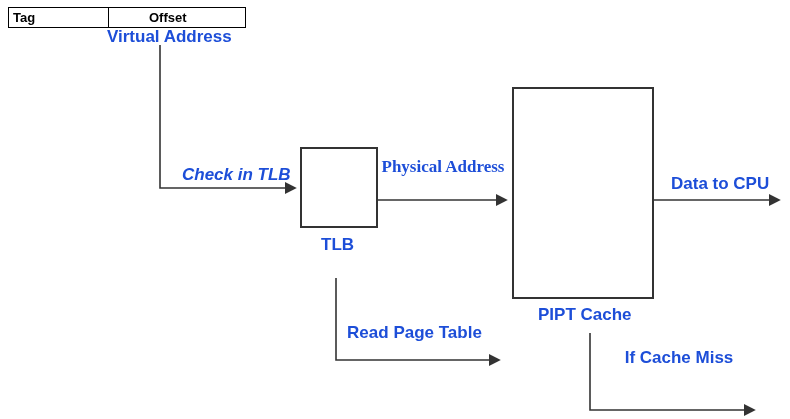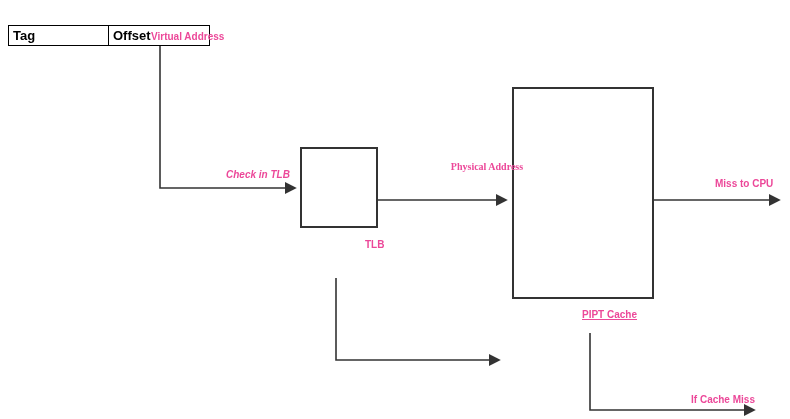--- a/index.html
+++ b/index.html
@@ -17,63 +17,62 @@
   }
   #wires {
     position: absolute;
     left: 0;
     top: 0;
     pointer-events: none;
   }
   .addr-table {
     position: absolute;
     left: 8px;
-    top: 25px;
+    top: 7px;
     display: flex;
     border: 1px solid #000;
     background: #fff;
   }
   .addr-cell {
     box-sizing: border-box;
     width: 100px;
     height: 19px;
     border-right: 1px solid #000;
     font-size: 13px;
     font-weight: bold;
     color: #000;
     padding: 1px 0 0 4px;
     line-height: 17px;
   }
-  .addr-cell:last-child { border-right: none; }
+  .addr-cell:last-child { border-right: none; margin-left: 36px; }
   .box {
     position: absolute;
     box-sizing: border-box;
     border: 2px solid #333;
     background: #fff;
   }
   .box-tlb   { left: 300px; top: 147px; width: 78px;  height: 81px; }
   .box-pipt  { left: 512px; top: 87px;  width: 142px; height: 212px; }
   .green-label {
     position: absolute;
-    color: #ec4899;
-    font-size: 10px;
+    color: #1d4ed8;
+    font-size: 17px;
     font-weight: bold;
     line-height: 16px;
     white-space: nowrap;
-    margin-left: 44px;
   }
   .centered { text-align: center; white-space: normal; }
   .lbl-virtual-address { left: 107px; top: 29px; }
   .lbl-check-tlb       { left: 182px; top: 167px; font-style: italic; }
   .lbl-physaddr        { left: 378px; top: 159px; width: 130px; font-family: Liberation Serif, serif; }
   .lbl-tlb             { left: 321px; top: 237px; text-align: right; }
-  .lbl-pipt            { left: 538px; top: 307px; text-decoration: underline; }
+  .lbl-pipt            { left: 538px; top: 307px; }
   .lbl-data-cpu        { left: 671px; top: 176px; }
   .lbl-tlb-miss        { left: 342px; top: 325px; width: 145px; }
-  .lbl-cache-miss      { left: 590px; top: 392px; width: 178px; }
+  .lbl-cache-miss      { left: 590px; top: 350px; width: 178px; }
 </style>
 </head>
 <body>
 
 <div id="canvas">
 
   <svg id="wires" width="790" height="419" viewBox="0 0 790 419">
     <defs>
       <marker id="arrow" viewBox="0 0 10 10" refX="8.5" refY="5" markerWidth="7.5" markerHeight="7.5" orient="auto-start-reverse">
         <path d="M0,0 L10,5 L0,10 z" fill="#333333"></path>
@@ -98,22 +97,23 @@
 
   <div class="box box-pipt"></div>
   <div class="green-label lbl-pipt">PIPT Cache</div>
 
   <div class="green-label lbl-check-tlb">Check in TLB</div>
 
   <div class="green-label lbl-physaddr centered">
     <div>Physical Address</div>
   </div>
 
-  <div class="green-label lbl-data-cpu">Miss to CPU</div>
+  <div class="green-label lbl-data-cpu">Data to CPU</div>
 
   <div class="green-label lbl-tlb-miss centered">
+    <div>Read Page Table</div>
   </div>
 
   <div class="green-label lbl-cache-miss centered">
     <div>If Cache Miss</div>
   </div>
 
 </div>
 
 </body></html>

